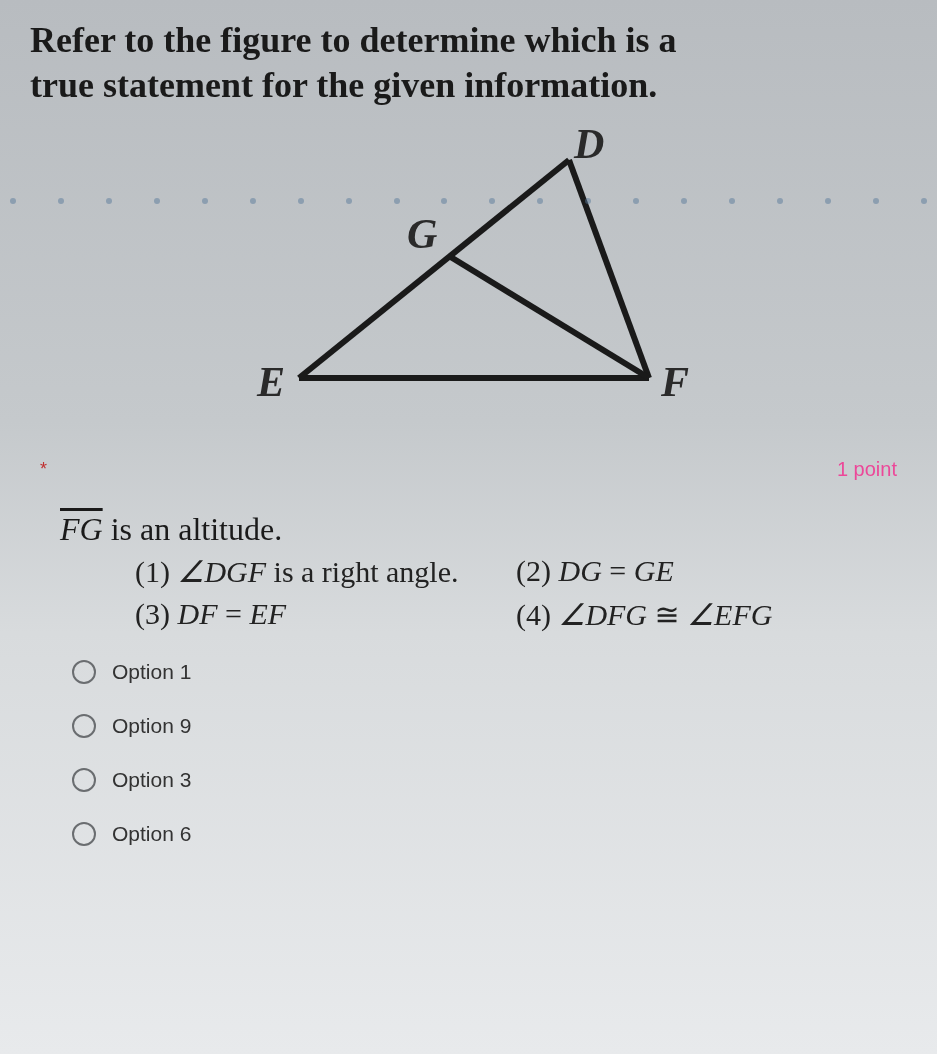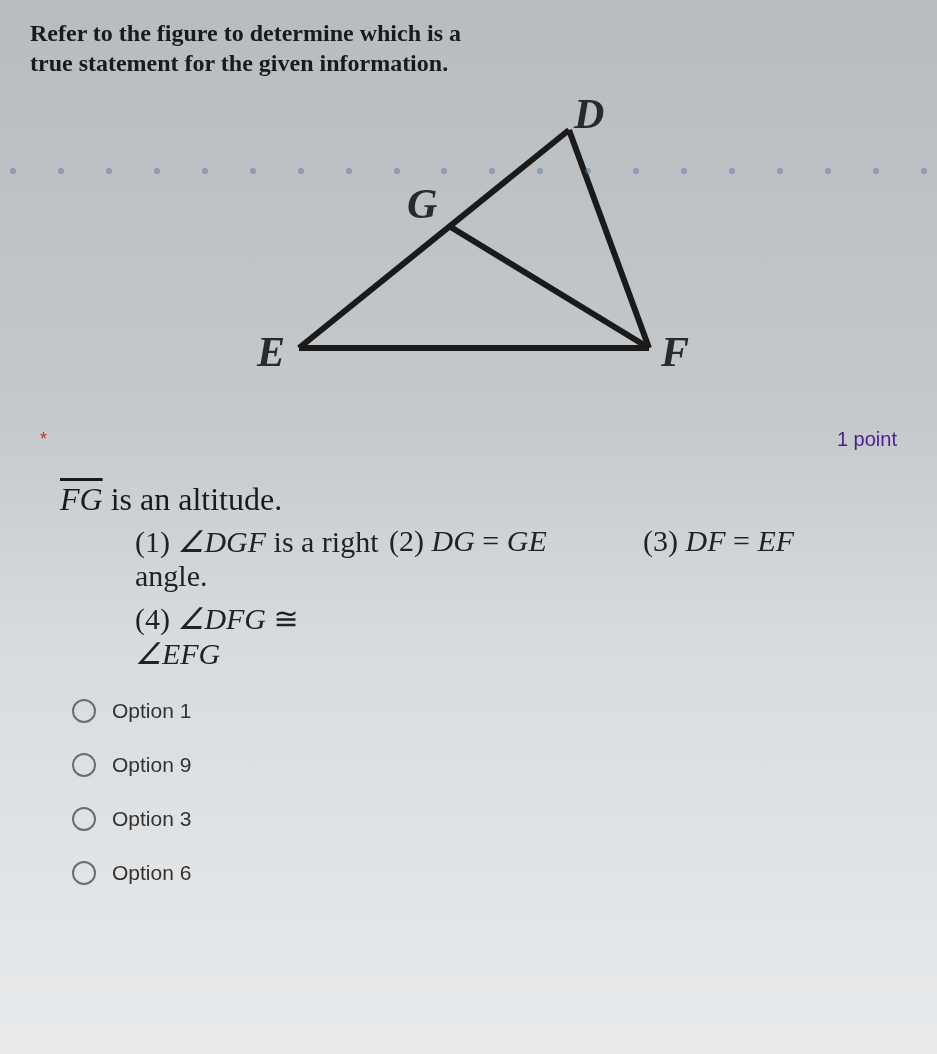--- a/index.html
+++ b/index.html
@@ -10,21 +10,21 @@
     body {
       width: 937px;
       height: 1054px;
       background: linear-gradient(180deg, #b8bcc0 0%, #c5c9cc 40%, #d8dbdd 60%, #e8eaec 100%);
       font-family: 'Times New Roman', Times, serif;
       position: relative;
       overflow: hidden;
     }
     .question-header {
       padding: 18px 30px 0 30px;
-      font-size: 24px;
+      font-size: 36px;
       font-weight: bold;
       color: #1a1a1a;
       line-height: 1.25;
     }
     .figure-container {
       width: 100%;
       display: flex;
       justify-content: center;
       position: relative;
     }
@@ -55,37 +55,37 @@
       padding: 30px 40px 10px 40px;
       font-family: Arial, Helvetica, sans-serif;
       color: #5a5a5a;
     }
     .asterisk {
       color: #c03030;
       font-size: 18px;
     }
     .points {
       font-size: 20px;
-      color: #4c1d95;
+      color: #ec4899;
     }
     .statement-block {
       padding: 20px 40px 0 60px;
     }
     .altitude-line {
       font-size: 32px;
       color: #1a1a1a;
       font-family: 'Times New Roman', Times, serif;
     }
     .overline {
       text-decoration: overline;
       font-style: italic;
     }
     .options-grid {
       display: grid;
-      grid-template-columns: 1fr 1fr 1fr;
+      grid-template-columns: 1fr 1fr;
       padding: 6px 0 0 75px;
       row-gap: 8px;
       font-size: 30px;
       color: #222;
       font-family: 'Times New Roman', Times, serif;
     }
     .options-grid .it {
       font-style: italic;
     }
     .radio-options {

